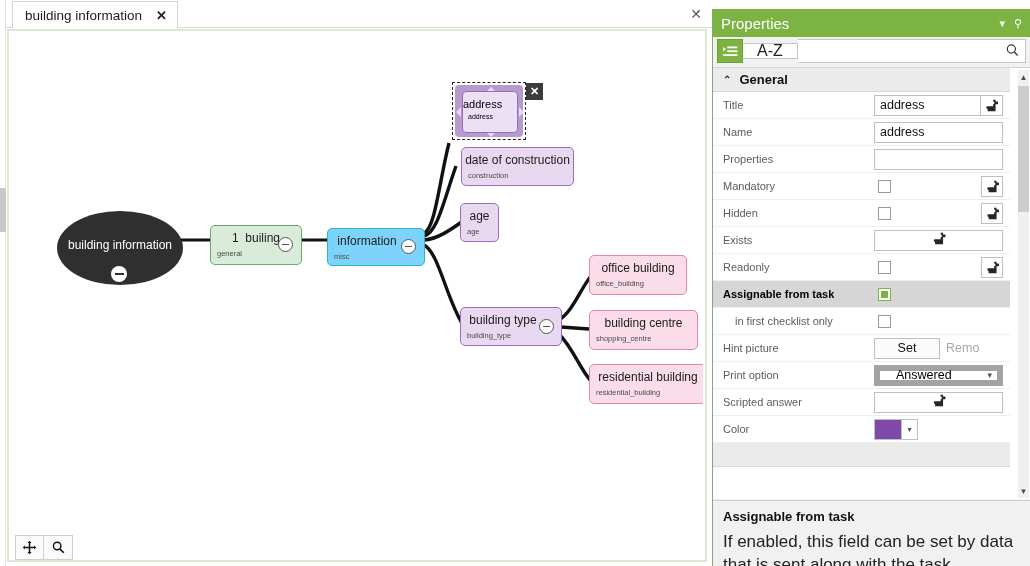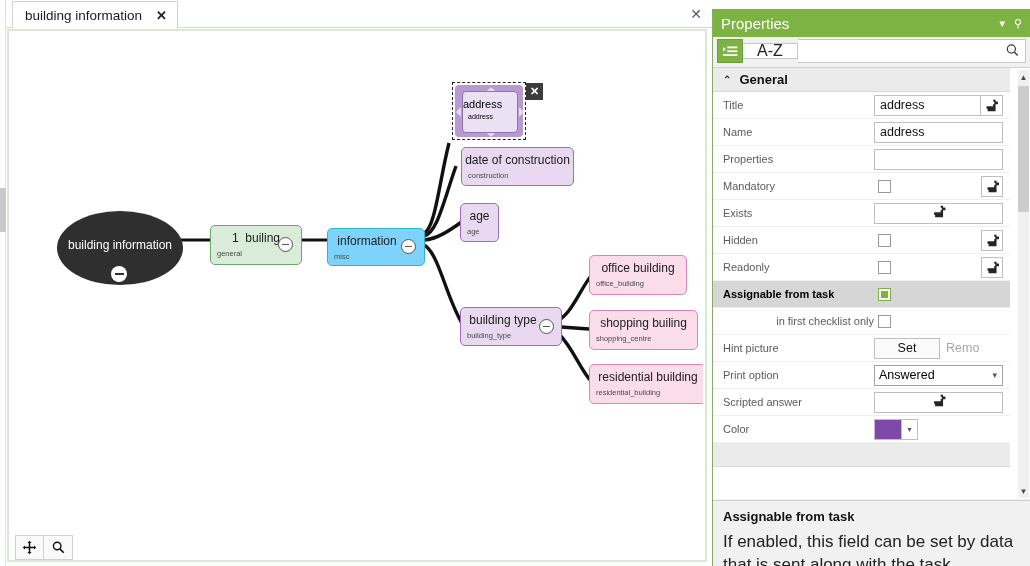--- a/index.html
+++ b/index.html
@@ -129,41 +129,41 @@
           padding-left:10px; font-size:13px; font-weight:bold; color:#111;
           border-bottom:1px solid #d8d8d8; width:297px; cursor:pointer; }
   .sect .car { font-size:10px; margin-right:8px; color:#333; }
 
   .row { height:27px; display:flex; align-items:center; width:297px;
          border-bottom:1px solid #efefef; }
   .row.selrow { background:#d6d6d6; }
   .row .lbl { width:161px; padding-left:10px; font-size:11px; color:#5c5c5c;
               white-space:nowrap; overflow:hidden; }
   .row.selrow .lbl { color:#000; font-weight:bold; }
-  .row .lbl.ind { padding-left:22px;text-align:right; }
+  .row .lbl.ind { padding-left:22px; }
   .row .fld { flex:1; height:21px; margin-right:7px; background:#fff;
               border:1px solid #bfbfbf; display:flex; align-items:center;
               padding:0 5px; font-size:12.5px; color:#111; position:relative; }
   .chk { width:13px; height:13px; background:#fff; border:1px solid #9a9a9a;
          margin-left:4px; cursor:pointer; }
   .chk.on { border:1px solid #7cb342; background:#fff;
             display:flex; align-items:center; justify-content:center; }
   .chk.on::after { content:""; width:7px; height:7px; background:#7cb342; }
   .puz { width:22px; height:21px; background:#fff; border:1px solid #bfbfbf;
          display:flex; align-items:center; justify-content:center; cursor:pointer; }
   .puz-inline { position:absolute; left:50%; transform:translateX(-50%); }
   .spacer { flex:1; }
   .btn-sm { height:21px; flex:1; background:#fbfbfb; border:1px solid #bfbfbf;
             font-size:12.5px; display:flex; align-items:center;
             justify-content:center; color:#111; cursor:pointer; }
   .btn-sm.dis { color:#a8a8a8; border:none; background:transparent;
                 justify-content:flex-start; padding-left:6px; }
   .sel-ctl { flex:1; height:21px; margin-right:7px; background:#fff;
-             border:1px solid #a3a3a3; display:flex; align-items:center;
-             padding:0 4px; font-size:12.5px; position:relative; cursor:pointer; }
+             border:6px solid #a3a3a3; display:flex; align-items:center;
+             padding:0 16px; font-size:12.5px; position:relative; cursor:pointer; }
   .sel-ctl .cv { position:absolute; right:5px; font-size:9px; color:#555; }
   .colorbox { width:28px; height:21px; background:#7e49a8; border:1px solid #bfbfbf; }
   .colordd { width:16px; height:21px; background:#fff; border:1px solid #bfbfbf;
              border-left:none; display:flex; align-items:center;
              justify-content:center; font-size:8px; color:#555; cursor:pointer; }
 
   .p-desc { position:absolute; left:0; top:491px; width:318px; height:75px;
             background:#f1f1f1; border-top:1px solid #cfcfcf; padding:8px 10px; }
   .p-desc .h { font-size:13px; font-weight:bold; color:#111; margin-bottom:7px; }
   .p-desc .b { font-size:17px; color:#222; line-height:1.35; }
@@ -251,21 +251,21 @@
         <div class="sub">office_building</div>
       </div>
 
       <div class="node n-purple" style="left:449px;top:274px;width:102px;height:39px;">
         <div class="ttl" style="padding-right:16px;">building type</div>
         <div class="sub">building_type</div>
         <div class="collapse" style="right:7px;top:11px;"></div>
       </div>
 
       <div class="node n-pink" style="left:578px;top:277px;width:109px;height:40px;">
-        <div class="ttl">shopping builing</div>
+        <div class="ttl">building centre</div>
         <div class="sub">shopping_centre</div>
       </div>
 
       <div class="node n-pink" style="left:578px;top:331px;width:118px;height:40px;">
         <div class="ttl">residential building</div>
         <div class="sub">residential_building</div>
       </div>
 
     </div>
   </div>
@@ -346,42 +346,42 @@
       <span class="chk"></span>
       <span class="spacer"></span>
       <span class="puz" style="margin-right:7px;">
         <svg width="13" height="13" viewBox="0 0 16 16">
             <path d="M6 1h4v2.2a1.6 1.6 0 1 1 0 3.2V9H3.2a1.6 1.6 0 1 0 0 3.2V15h9.8V6.4h2.2a1.6 1.6 0 1 0 0-3.2H13V1H6z" fill="#262626"></path>
           </svg>
       </span>
     </div>
 
     <div class="row">
+      <span class="lbl">Hidden</span>
+      <span class="chk"></span>
+      <span class="spacer"></span>
+      <span class="puz" style="margin-right:7px;">
+        <svg width="13" height="13" viewBox="0 0 16 16">
+            <path d="M6 1h4v2.2a1.6 1.6 0 1 1 0 3.2V9H3.2a1.6 1.6 0 1 0 0 3.2V15h9.8V6.4h2.2a1.6 1.6 0 1 0 0-3.2H13V1H6z" fill="#262626"></path>
+          </svg>
+      </span>
+    </div>
+
+    <div class="row">
       <span class="lbl">Exists</span>
       <span class="fld">
         <span class="puz-inline">
           <svg width="13" height="13" viewBox="0 0 16 16">
               <path d="M6 1h4v2.2a1.6 1.6 0 1 1 0 3.2V9H3.2a1.6 1.6 0 1 0 0 3.2V15h9.8V6.4h2.2a1.6 1.6 0 1 0 0-3.2H13V1H6z" fill="#262626"></path>
             </svg>
         </span>
       </span>
     </div>
 
     <div class="row">
-      <span class="lbl">Hidden</span>
-      <span class="chk"></span>
-      <span class="spacer"></span>
-      <span class="puz" style="margin-right:7px;">
-        <svg width="13" height="13" viewBox="0 0 16 16">
-            <path d="M6 1h4v2.2a1.6 1.6 0 1 1 0 3.2V9H3.2a1.6 1.6 0 1 0 0 3.2V15h9.8V6.4h2.2a1.6 1.6 0 1 0 0-3.2H13V1H6z" fill="#262626"></path>
-          </svg>
-      </span>
-    </div>
-
-    <div class="row">
       <span class="lbl">Readonly</span>
       <span class="chk"></span>
       <span class="spacer"></span>
       <span class="puz" style="margin-right:7px;">
         <svg width="13" height="13" viewBox="0 0 16 16">
             <path d="M6 1h4v2.2a1.6 1.6 0 1 1 0 3.2V9H3.2a1.6 1.6 0 1 0 0 3.2V15h9.8V6.4h2.2a1.6 1.6 0 1 0 0-3.2H13V1H6z" fill="#262626"></path>
           </svg>
       </span>
     </div>
 

